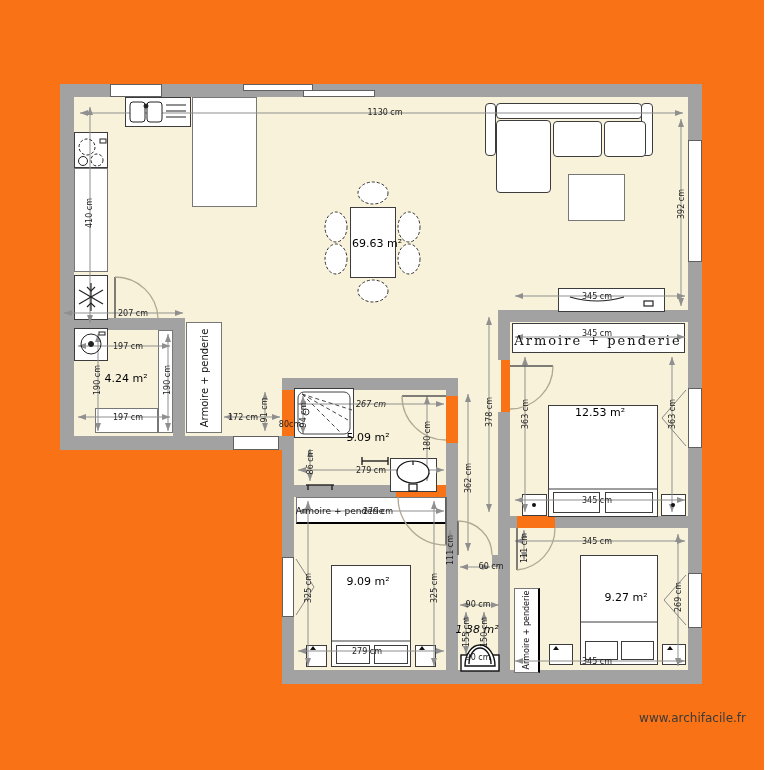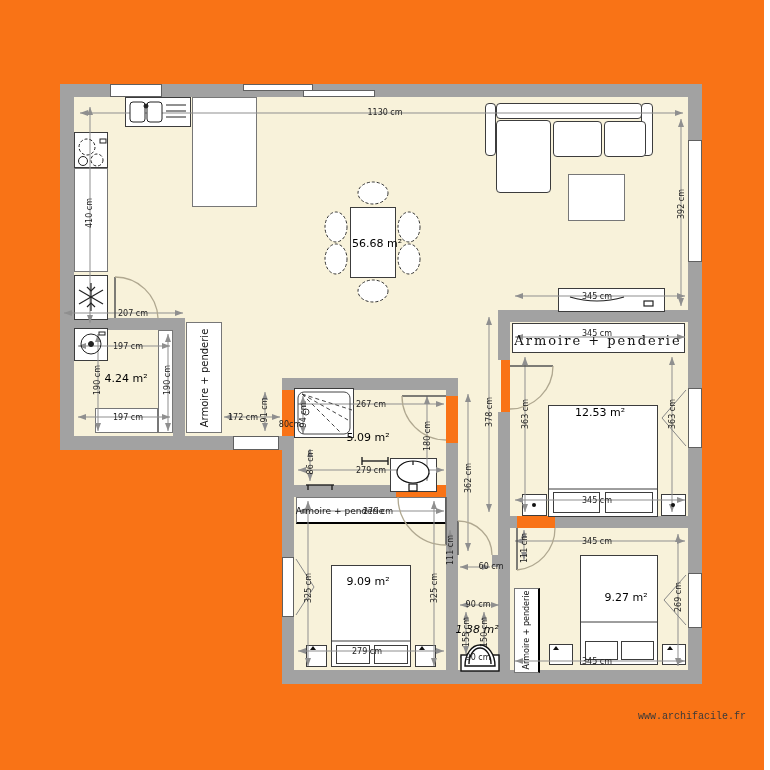--- a/index.html
+++ b/index.html
@@ -15,21 +15,21 @@
   svg.ovl{position:absolute;left:0;top:0;}
   #labels{position:absolute;left:0;top:0;width:770px;height:770px;}
   .lbl{position:absolute;white-space:nowrap;color:#222;transform:translate(-50%,-50%);}
   .lbl.rot{transform:translate(-50%,-50%) rotate(-90deg);}
   .d{font-size:8px;}
   .a{font-size:11px;color:#000;}
   .w1{font-size:10px;color:#111;}
   .w2{font-family:"DejaVu Serif",serif;font-size:13px;letter-spacing:2px;color:#111;}
   .w3{font-size:9px;color:#111;}
   .w4{font-size:8px;color:#111;}
-  .watermark{position:absolute;right:18px;top:711px;font-size:10px;color:#3a3a3a;font-family:Liberation Mono, monospace;}
+  .watermark{position:absolute;right:18px;top:711px;font-size:12px;color:#3a3a3a;}
 </style>
 </head>
 <body>
 
 <div id="plan">
 
   <div class="floor" style="left:74px;top:97px;width:614px;height:213px;"></div>
   <div class="floor" style="left:74px;top:310px;width:427px;height:68px;"></div>
   <div class="floor" style="left:74px;top:330px;width:99px;height:106px;"></div>
   <div class="floor" style="left:185px;top:378px;width:97px;height:58px;"></div>
@@ -295,30 +295,30 @@
   <div class="winV" style="left:688px;top:140px;width:14px;height:122px;"></div>
   <div class="winV" style="left:688px;top:388px;width:14px;height:60px;"></div>
   <div class="winV" style="left:688px;top:573px;width:14px;height:55px;"></div>
 
   <div id="labels">
       <span class="lbl d" style="left: 385px; top: 112px;">1130 cm</span>
       <span class="lbl d rot" style="left: 681px; top: 204px;">392 cm</span>
       <span class="lbl d" style="left: 597px; top: 296px;">345 cm</span>
       <span class="lbl d rot" style="left: 89px; top: 213px;">410 cm</span>
       <span class="lbl d" style="left: 133px; top: 313px; text-align: center;">207 cm</span>
-      <span class="lbl a" style="left: 377px; top: 243px;">56.68 m²</span>
+      <span class="lbl a" style="left: 377px; top: 243px;">69.63 m²</span>
       <span class="lbl d" style="left: 128px; top: 346px;">197 cm</span>
       <span class="lbl d rot" style="left: 97px; top: 380px;">190 cm</span>
       <span class="lbl d rot" style="left: 167px; top: 380px;">190 cm</span>
       <span class="lbl a" style="left: 126px; top: 378px;">4.24 m²</span>
       <span class="lbl d" style="left: 128px; top: 417px;">197 cm</span>
       <span class="lbl d" style="left: 243px; top: 417px;">172 cm</span>
       <span class="lbl d rot" style="left: 264px; top: 410px;">91 cm</span>
       <span class="lbl w1 rot" style="left: 204px; top: 378px;">Armoire + penderie</span>
-      <span class="lbl d" style="left: 371px; top: 404px;">267 cm</span>
+      <span class="lbl d" style="left: 371px; top: 404px; font-style: italic;">267 cm</span>
       <span class="lbl d rot" style="left: 303px; top: 415px;">94 cm</span>
       <span class="lbl d" style="left: 290px; top: 424px;">80cm</span>
       <span class="lbl a" style="left: 368px; top: 437px;">5.09 m²</span>
       <span class="lbl d rot" style="left: 427px; top: 436px;">180 cm</span>
       <span class="lbl d rot" style="left: 310px; top: 462px;">86 cm</span>
       <span class="lbl d" style="left: 371px; top: 470px;">279 cm</span>
       <span class="lbl d" style="left: 597px; top: 333px;">345 cm</span>
       <span class="lbl w2" style="left: 598px; top: 340px;">Armoire + penderie</span>
       <span class="lbl d rot" style="left: 525px; top: 414px;">363 cm</span>
       <span class="lbl d rot" style="left: 672px; top: 414px;">363 cm</span>

